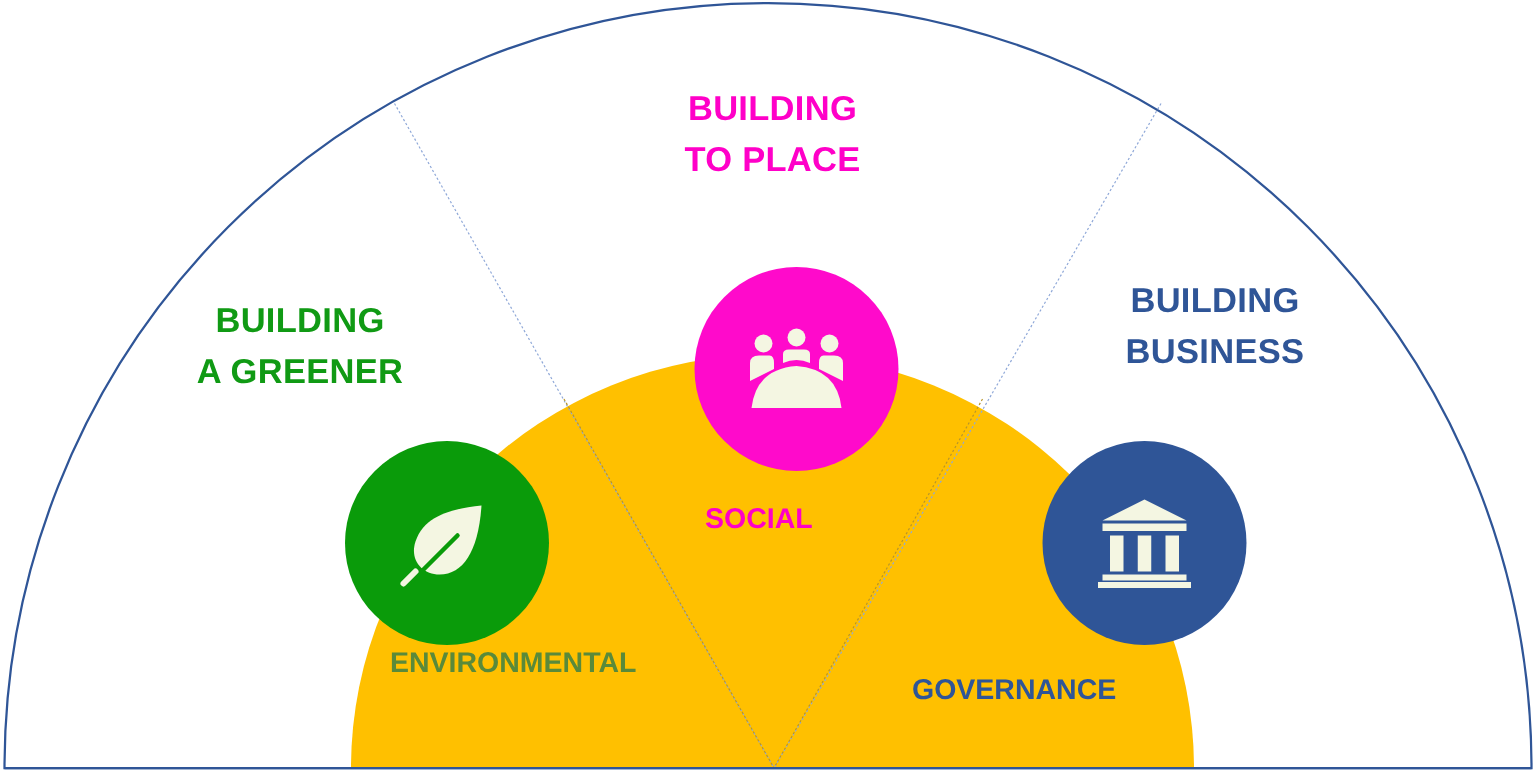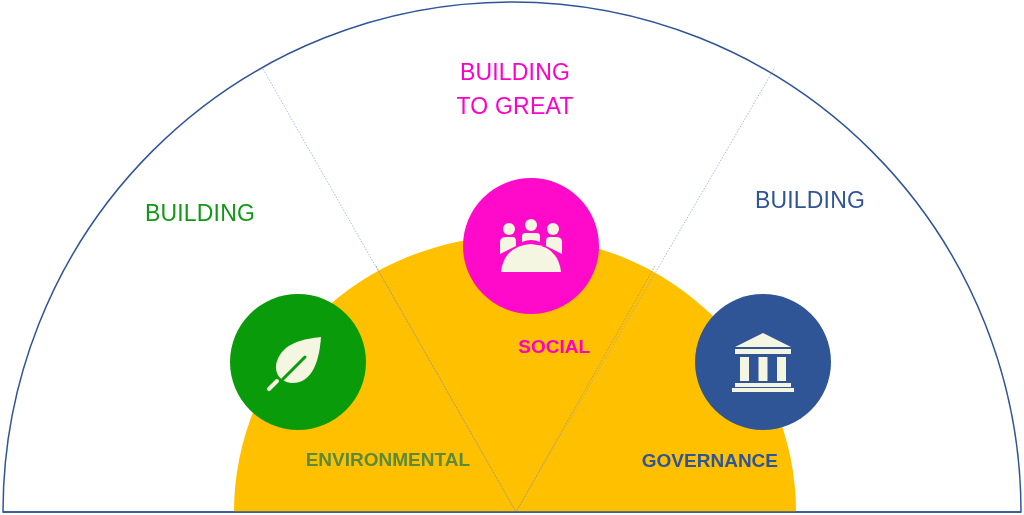--- a/index.html
+++ b/index.html
@@ -1,19 +1,19 @@
 <!DOCTYPE html>
 <html><head>
 <meta charset="utf-8">
 <style>
   html,body{margin:0;padding:0;background:#ffffff;}
   body{width:1024px;height:515px;position:relative;overflow:hidden;font-family:"Liberation Sans","DejaVu Sans",sans-serif;}
   svg.bg{position:absolute;left:0;top:0;}
-  .headline{position:absolute;text-align:center;font-weight:normal;font-size:23px;line-height:34px;letter-spacing:0.2px;}
-  .label{position:absolute;text-align:right;font-weight:bold;font-size:19px;line-height:22px;}
+  .headline{position:absolute;text-align:center;font-weight:bold;font-size:23px;line-height:34px;letter-spacing:0.2px;}
+  .label{position:absolute;text-align:left;font-weight:bold;font-size:19px;line-height:22px;}
   .icon-circle{position:absolute;border-radius:50%;display:flex;align-items:center;justify-content:center;}
 </style>
 </head>
 <body>
 
 <svg class="bg" width="1024" height="515" viewBox="0 0 1024 515">
 
   <path d="M 3 512 A 509 510 0 0 1 1021 512 Z" fill="#ffffff" stroke="#2F5597" stroke-width="1.5"></path>
 
   <path d="M 234 512 A 281 276 0 0 1 796 512 Z" fill="#FFC000"></path>
@@ -21,29 +21,31 @@
   <line x1="263" y1="69" x2="516" y2="512" stroke="#8FA8D8" stroke-width="0.8" stroke-dasharray="1.5,1.5"></line>
   <line x1="774" y1="69" x2="516" y2="512" stroke="#8FA8D8" stroke-width="0.8" stroke-dasharray="1.5,1.5"></line>
   <line x1="376" y1="266" x2="516" y2="512" stroke="#B8952A" stroke-width="0.8" stroke-dasharray="1.5,1.5"></line>
   <line x1="655" y1="266" x2="516" y2="512" stroke="#B8952A" stroke-width="0.8" stroke-dasharray="1.5,1.5"></line>
 
   <line x1="3" y1="512" x2="1021" y2="512" stroke="#2F5597" stroke-width="1.5"></line>
 </svg>
 
 <div class="headline" style="left:100px;top:196px;width:200px;color:#109A14;">
   <div>BUILDING</div>
+  <div>A GREENER</div>
 </div>
 
 <div class="headline" style="left:405px;top:55px;width:220px;color:#FF00C8;">
   <div>BUILDING</div>
-  <div>TO GREAT</div>
+  <div>TO PLACE</div>
 </div>
 
 <div class="headline" style="left:690px;top:183px;width:240px;color:#2F5597;">
   <div>BUILDING</div>
+  <div>BUSINESS</div>
 </div>
 
 <div class="icon-circle" style="left:230px;top:294px;width:136px;height:136px;background:#0A9B0A;">
   <svg width="70" height="70" viewBox="0 0 70 70">
     <path d="M58 10 C 40 12, 20 16, 14 34 C 10 46, 18 56, 30 56 C 46 56, 56 40, 58 10 Z" fill="#F4F6E2"></path>
     <path d="M8 64 L 42 30" stroke="#0A9B0A" stroke-width="3" stroke-linecap="round"></path>
     <path d="M6 62 L 14 54" stroke="#F4F6E2" stroke-width="4" stroke-linecap="round"></path>
   </svg>
 </div>
 
@@ -64,15 +66,15 @@
     <path d="M32 2 L60 16 L4 16 Z" fill="#F4F6E2"></path>
     <rect x="4" y="18" width="56" height="5" fill="#F4F6E2"></rect>
     <rect x="9" y="26" width="9" height="24" fill="#F4F6E2"></rect>
     <rect x="27.5" y="26" width="9" height="24" fill="#F4F6E2"></rect>
     <rect x="46" y="26" width="9" height="24" fill="#F4F6E2"></rect>
     <rect x="4" y="52" width="56" height="4" fill="#F4F6E2"></rect>
     <rect x="1" y="57" width="62" height="4" fill="#F4F6E2"></rect>
   </svg>
 </div>
 
-<div class="label" style="left:260px;top:449px;width:210px;color:#5A8A3A;">ENVIRONMENTAL</div>
+<div class="label" style="left:260px;top:432px;width:210px;color:#5A8A3A;">ENVIRONMENTAL</div>
 <div class="label" style="left:470px;top:336px;width:120px;color:#FF00C8;">SOCIAL</div>
 <div class="label" style="left:608px;top:450px;width:170px;color:#2F5597;">GOVERNANCE</div>
 
 </body></html>

